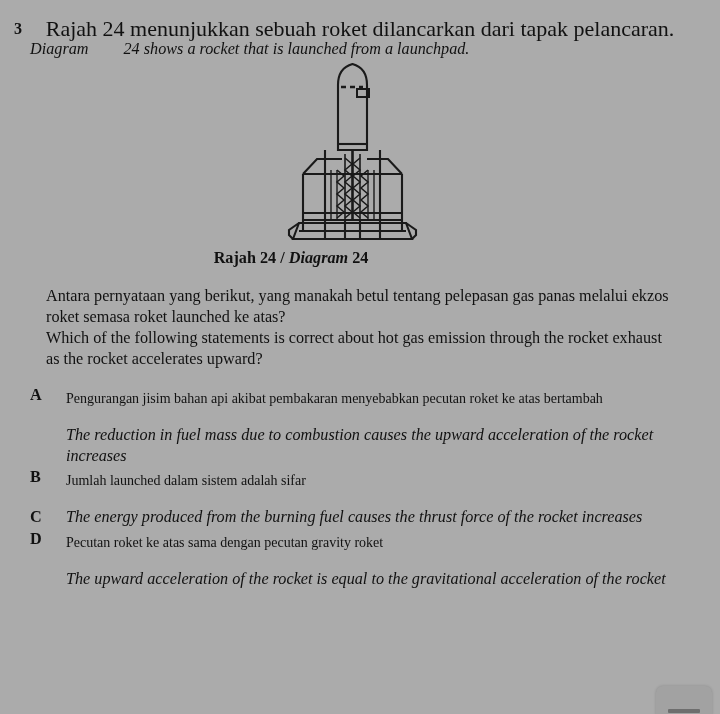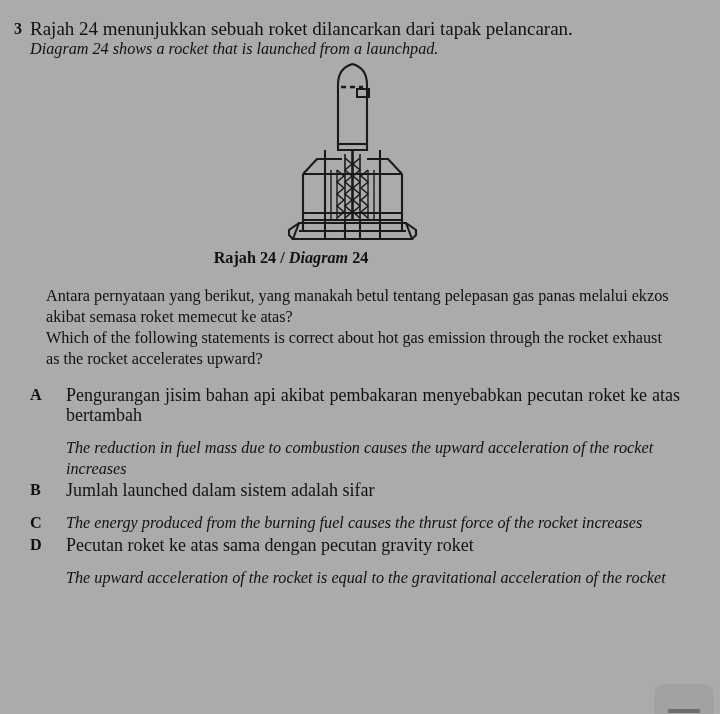--- a/index.html
+++ b/index.html
@@ -39,23 +39,24 @@
     text-align: right;
     font-weight: bold;
     font-size: 16px;
     line-height: 21px;
   }
   .qhead-body {
     margin-left: 30px;
     width: 660px;
   }
   .line-my {
-    font-size: 19px;
+    font-size: 22px;
     line-height: 21px;
     font-style: normal;
+    text-align: center;
   }
   .line-en {
     font-size: 16.2px;
     line-height: 21px;
     font-style: italic;
   }
 
   
   .diagram-wrap {
     position: absolute;
@@ -119,22 +120,22 @@
     text-align: left;
     font-weight: bold;
     font-size: 16.2px;
     line-height: 20.5px;
   }
   .opt-text {
     margin-left: 66px;
     width: 614px;
   }
   .opt-my {
-    font-size: 18px;
-    line-height: 20px;
+    font-size: 14px;
+    line-height: 27px;
   }
   .opt-my.justify {
     text-align: justify;
     text-align-last: left;
   }
   .opt-en {
     font-size: 16.2px;
     line-height: 20.5px;
     font-style: italic;
     margin-top: 13px;
@@ -165,21 +166,21 @@
 </style>
 </head>
 <body>
 
 <div class="page">
 
   <div class="qhead">
     <div class="qnum">3</div>
     <div class="qhead-body">
       <div class="line-my">Rajah 24 menunjukkan sebuah roket dilancarkan dari tapak pelancaran.</div>
-      <div class="line-en"><span>Diagram</span><span style="font-style:italic;"> 24 shows a rocket that is launched from a launchpad.</span></div>
+      <div class="line-en"><span>Diagram</span><span style="font-style:italic;padding-left:31px;"> 24 shows a rocket that is launched from a launchpad.</span></div>
     </div>
   </div>
 
   <div class="diagram-wrap">
     <svg width="150" height="185" viewBox="0 0 150 185">
       <g fill="none" stroke="#1a1a1a" stroke-width="2.1" stroke-linejoin="miter" stroke-linecap="butt">
 
         <path d="M53 45 L53 23 Q53 6 67.5 2 Q82 6 82 23 L82 45"></path>
 
         <path d="M53 45 L53 88 L82 88 L82 45"></path>
@@ -239,21 +240,21 @@
         <line x1="60" y1="158" x2="60" y2="177"></line>
         <line x1="75" y1="158" x2="75" y2="177"></line>
       </g>
     </svg>
   </div>
 
   <div class="caption"><span>Rajah 24 / </span><span class="it">Diagram</span><span> 24</span></div>
 
   <div class="qbody">
     <div class="stem-my">Antara pernyataan yang berikut, yang manakah betul tentang pelepasan gas panas melalui ekzos</div>
-    <div class="stem-my">akibat semasa roket memecut ke atas?</div>
+    <div class="stem-my">roket semasa roket launched ke atas?</div>
     <div class="stem-en">Which of the following statements is correct about hot gas emission through the rocket exhaust</div>
     <div class="stem-en">as the rocket accelerates upward?</div>
   </div>
 
   <div class="options">
 
     <div class="option">
       <div class="opt-letter">A</div>
       <div class="opt-text">
         <div class="opt-my justify">Pengurangan jisim bahan api akibat pembakaran menyebabkan pecutan roket ke atas bertambah</div>

